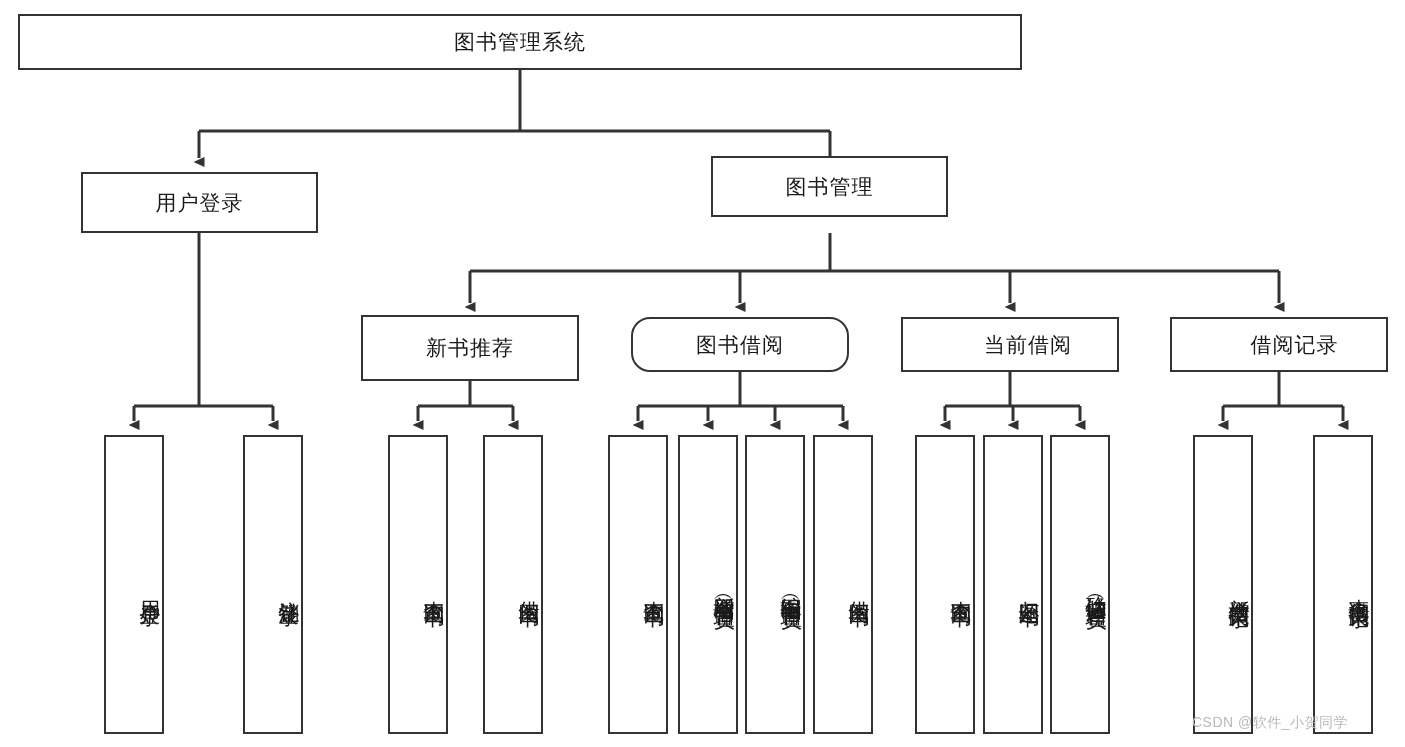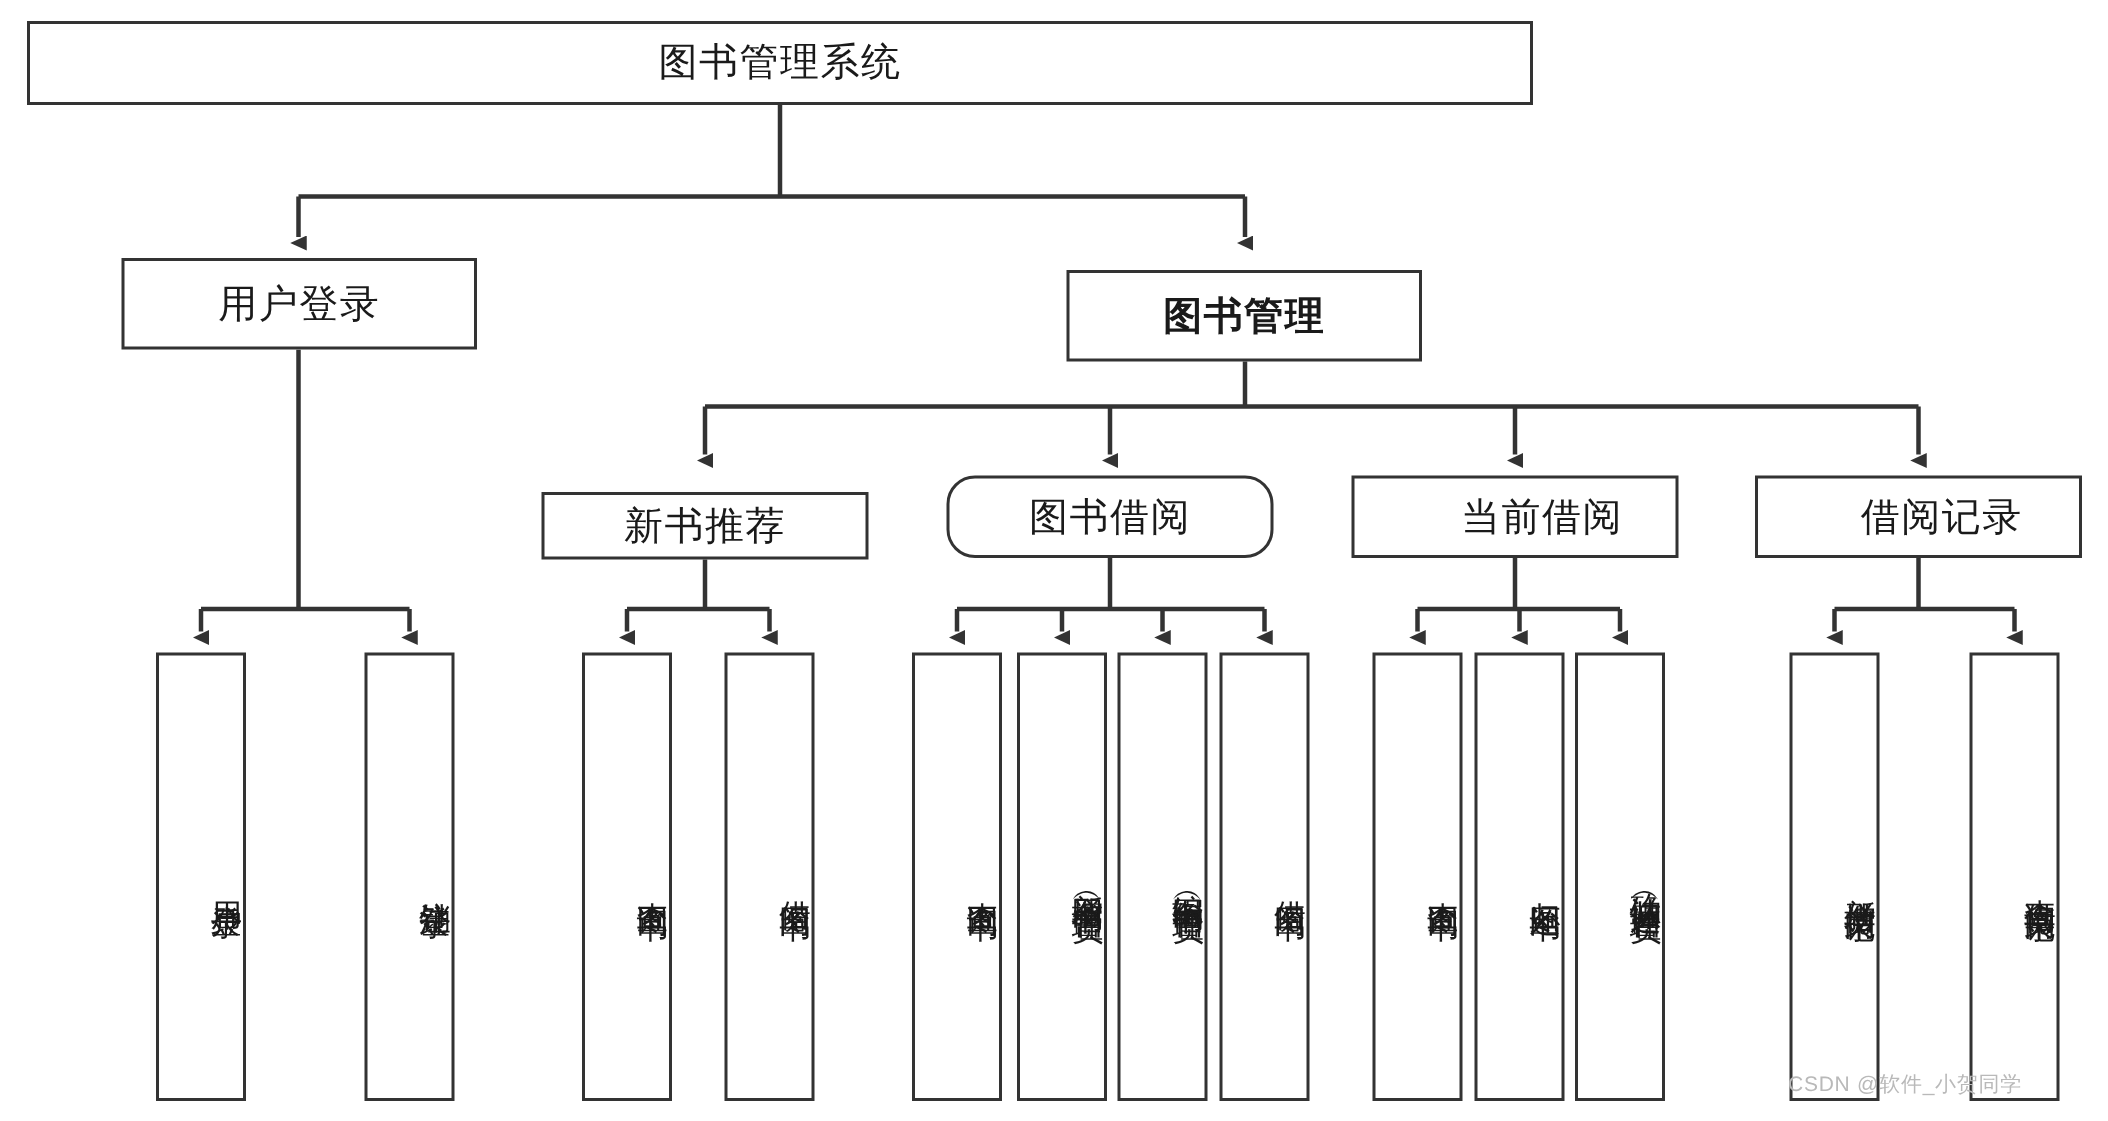--- a/index.html
+++ b/index.html
@@ -29,21 +29,21 @@
     position: absolute;
     box-sizing: border-box;
     background: #ffffff;
     border: 2px solid #333333;
     display: flex;
     align-items: center;
     justify-content: center;
     color: #1a1a1a;
   }
   .node.horiz {
-    font-size: 26px;
+    font-size: 21px;
     letter-spacing: 1px;
   }
   .node.vert {
     writing-mode: vertical-rl;
     text-orientation: upright;
     font-size: 21px;
     letter-spacing: 2px;
     padding-top: 6px;
     align-items: flex-start;
     justify-content: center;
@@ -118,25 +118,25 @@
     </g>
   </svg>
 
   <div class="node horiz" style="left:18px; top:14px; width:1004px; height:56px;">
     <span class="label">图书管理系统</span>
   </div>
 
   <div class="node horiz" style="left:81px; top:172px; width:237px; height:61px;">
     <span class="label">用户登录</span>
   </div>
-  <div class="node horiz" style="left:711px; top:180px; width:237px; height:61px;font-weight:bold;">
+  <div class="node horiz" style="left:711px; top:156px; width:237px; height:61px;">
     <span class="label">图书管理</span>
   </div>
 
-  <div class="node horiz" style="left:361px; top:328px; width:218px; height:45px;text-align:center;">
+  <div class="node horiz" style="left:361px; top:315px; width:218px; height:66px;text-align:center;">
     <span class="label">新书推荐</span>
   </div>
   <div class="node horiz" style="left:631px; top:317px; width:218px; height:55px;border-radius:19px;">
     <span class="label">图书借阅</span>
   </div>
   <div class="node horiz" style="left:901px; top:317px; width:218px; height:55px;padding-left:36px;">
     <span class="label">当前借阅</span>
   </div>
   <div class="node horiz" style="left:1170px; top:317px; width:218px; height:55px;padding-left:31px;">
     <span class="label">借阅记录</span>

